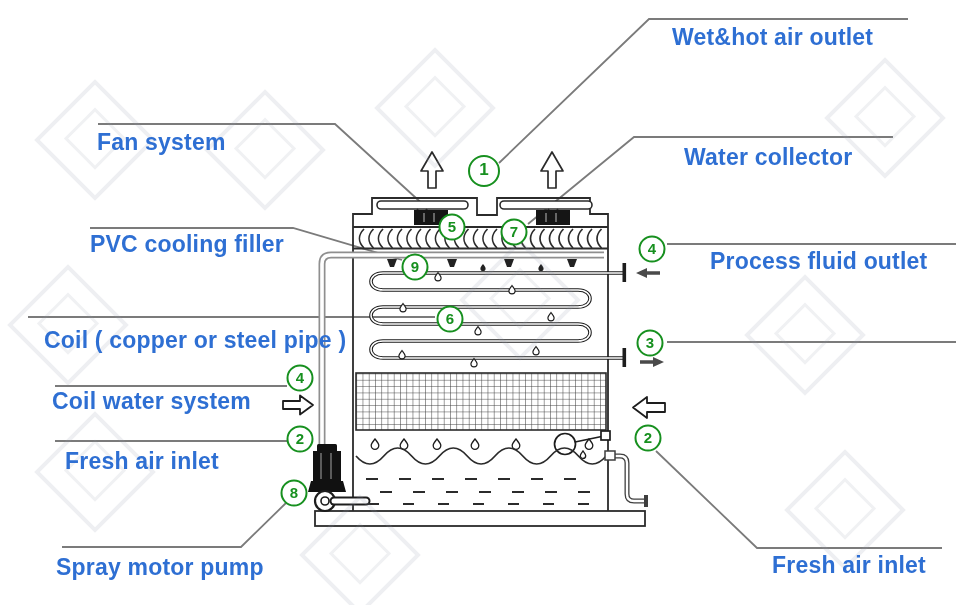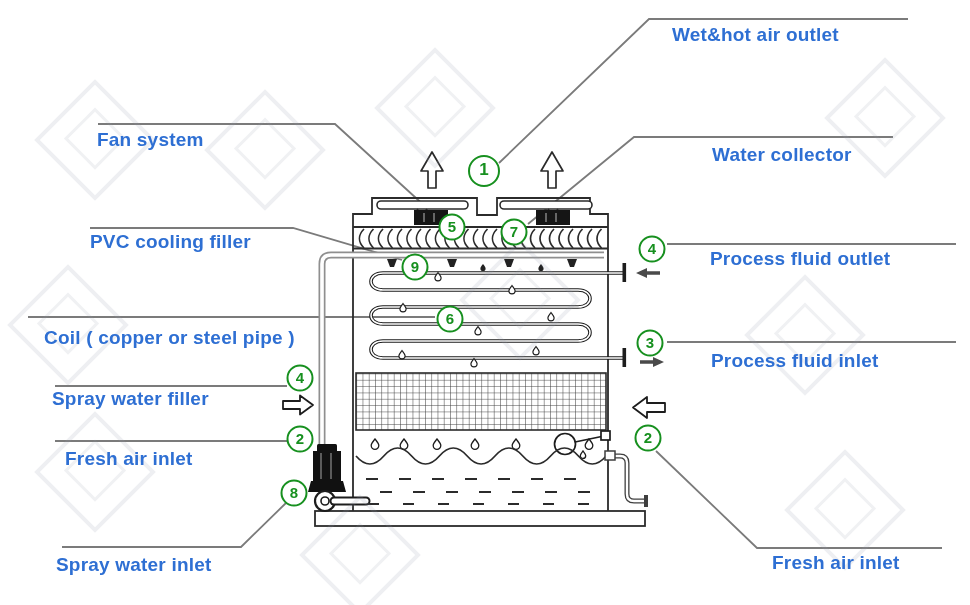--- a/index.html
+++ b/index.html
@@ -2,21 +2,21 @@
 <html><head>
 <meta charset="utf-8">
 <style>
   html,body{margin:0;padding:0;background:#fff;}
   #canvas{
     position:relative;width:970px;height:605px;background:#ffffff;overflow:hidden;
     font-family:"Liberation Sans", sans-serif;
   }
   svg{position:absolute;left:0;top:0;}
   .lbl{
-    position:absolute;font-weight:bold;font-size:19px;color:#2e6fd3;
+    position:absolute;font-weight:bold;font-size:23px;color:#2e6fd3;
     white-space:nowrap;letter-spacing:0.2px;z-index:5;
   }
   .badge{
     position:absolute;z-index:6;box-sizing:border-box;
     min-width:27px;height:27px;padding:0 3px;
     border:2.6px solid #17901f;border-radius:50%;
     background:#ffffff;color:#17901f;
     font-weight:bold;font-size:15px;line-height:21px;text-align:center;
     transform:translate(-50%,-50%);
   }
@@ -195,29 +195,28 @@
       <rect x="644" y="495" width="4" height="12" fill="#3f3f3f"></rect>
       <rect x="605" y="451" width="10" height="9" fill="#ffffff" stroke="#3f3f3f" stroke-width="1.5"></rect>
     </g>
 
     <path d="M283,401 h17 v-5.5 l13,9.5 l-13,9.5 v-5.5 h-17 z" fill="#ffffff" stroke="#1d1d1d" stroke-width="1.8" stroke-linejoin="round"></path>
     <path d="M665,403 h-18 v-6 l-14,10.5 l14,10.5 v-6 h18 z" fill="#ffffff" stroke="#1d1d1d" stroke-width="1.8" stroke-linejoin="round"></path>
   </svg>
 
   <div class="lbl" style="left:97px;top:129px">Fan system</div>
   <div class="lbl" style="left:672px;top:24px">Wet&amp;hot air outlet</div>
-  <div class="lbl" style="left:712px;top:144px">Water collector</div>
+  <div class="lbl" style="left:684px;top:144px">Water collector</div>
   <div class="lbl" style="left:710px;top:248px">Process fluid outlet</div>
   <div class="lbl" style="left:90px;top:231px">PVC cooling filler</div>
   <div class="lbl" style="left:44px;top:327px">Coil ( copper or steel pipe )</div>
-  <div class="lbl" style="left:711px;top:350px">Process fluid inlet</div>
-  <div class="lbl" style="left:52px;top:388px">Spray water filler</div>
+  <div class="lbl" style="left:52px;top:388px">Coil water system</div>
   <div class="lbl" style="left:65px;top:448px">Fresh air inlet</div>
   <div class="lbl" style="left:772px;top:552px">Fresh air inlet</div>
-  <div class="lbl" style="left:56px;top:554px">Spray water inlet</div>
+  <div class="lbl" style="left:56px;top:554px">Spray motor pump</div>
 
   <div class="badge big" style="left:484px;top:171px">1</div>
   <div class="badge" style="left:452px;top:227px">5</div>
   <div class="badge" style="left:514px;top:232px">7</div>
   <div class="badge" style="left:652px;top:249px">4</div>
   <div class="badge" style="left:415px;top:267px">9</div>
   <div class="badge" style="left:450px;top:319px">6</div>
   <div class="badge" style="left:650px;top:343px">3</div>
   <div class="badge" style="left:300px;top:378px">4</div>
   <div class="badge" style="left:300px;top:439px">2</div>

